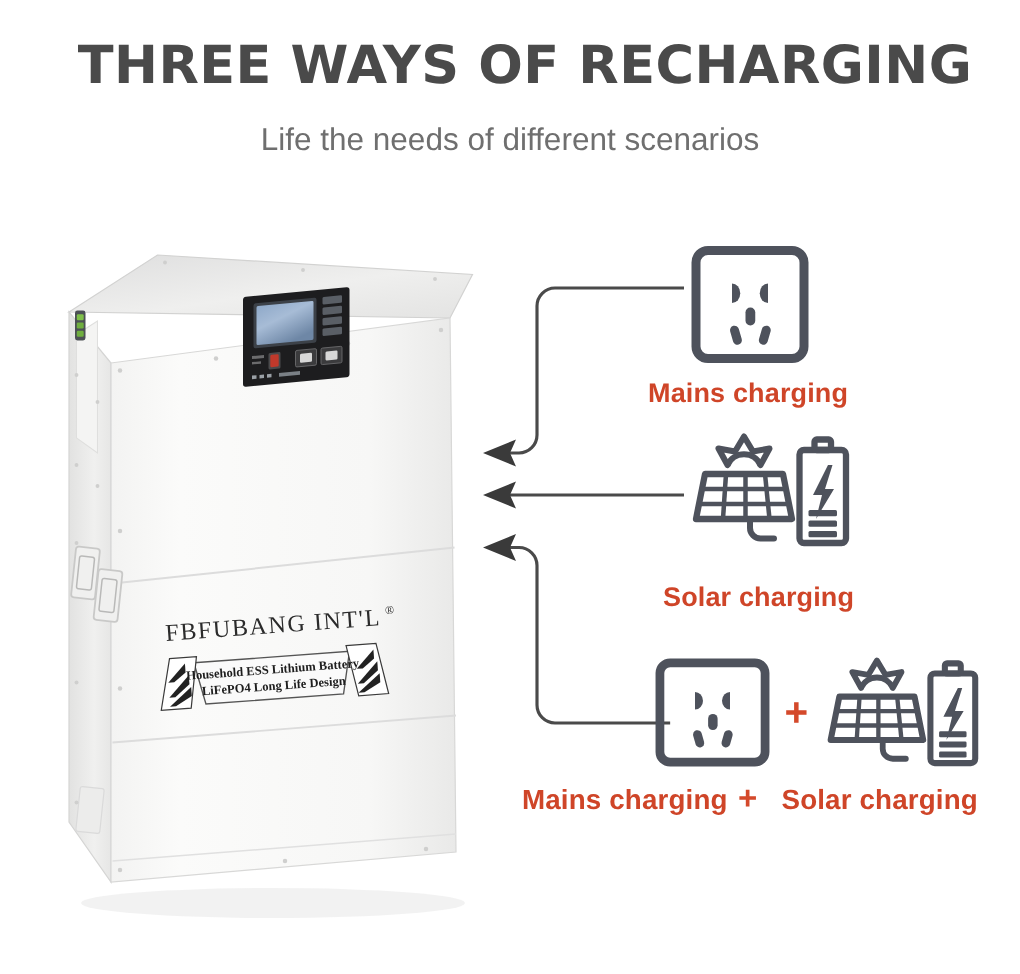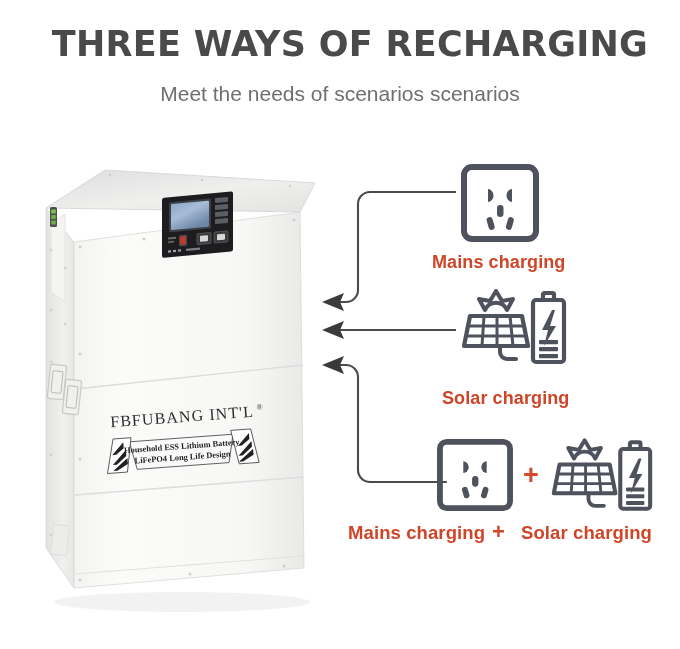--- a/index.html
+++ b/index.html
@@ -90,21 +90,21 @@
     font-weight: bold;
     font-family: "Liberation Sans", sans-serif;
   }
 </style>
 </head>
 <body>
 
 <div id="stage">
 
   <div class="title">THREE WAYS OF RECHARGING</div>
-  <div class="subtitle">Meet the needs of scenarios scenarios</div>
+  <div class="subtitle">Life the needs of different scenarios</div>
 
   <div class="product">
     <svg class="prod-svg" width="300" height="465" viewBox="0 0 300 465" xmlns="http://www.w3.org/2000/svg">
       <defs>
         <linearGradient id="frontG" x1="0" y1="0" x2="1" y2="0">
           <stop offset="0%" stop-color="#f3f3f2"></stop>
           <stop offset="20%" stop-color="#fbfbfa"></stop>
           <stop offset="75%" stop-color="#f7f7f6"></stop>
           <stop offset="100%" stop-color="#e9e9e8"></stop>
         </linearGradient>

